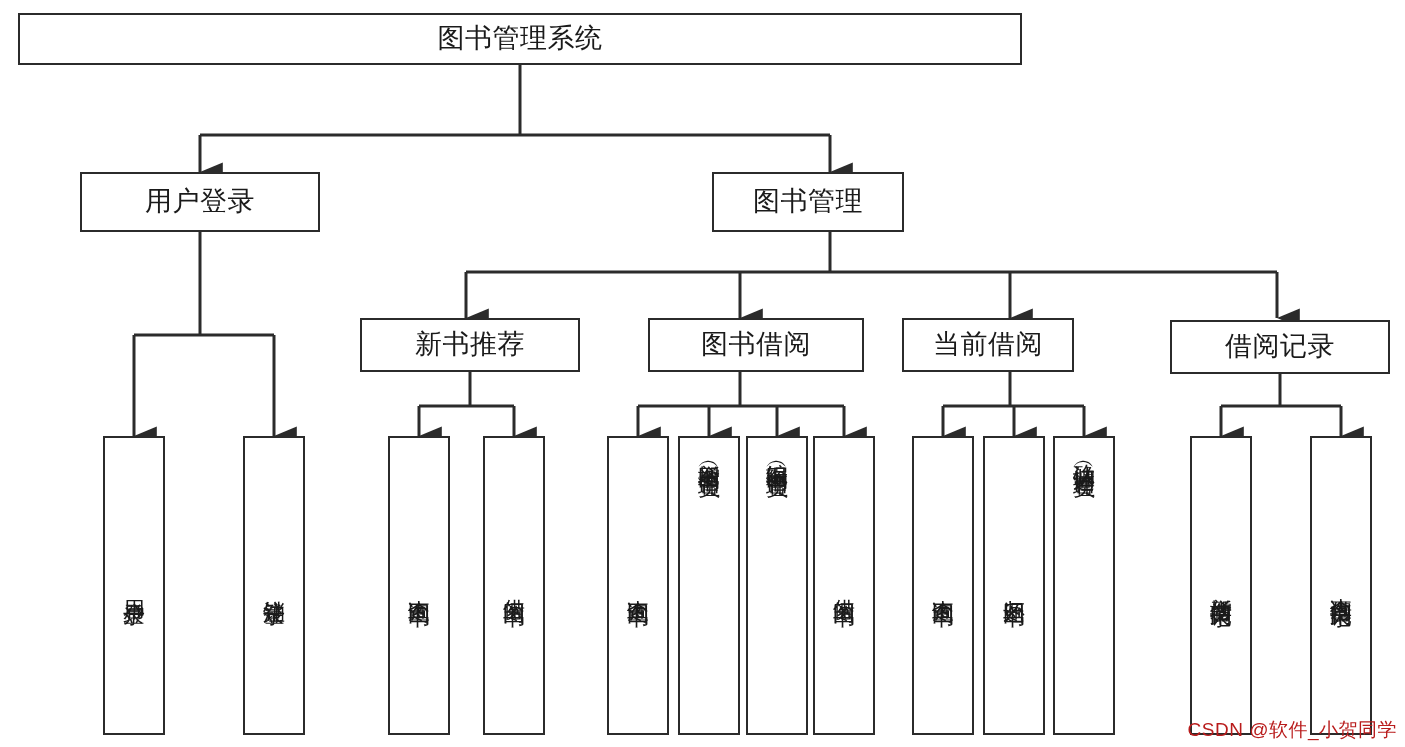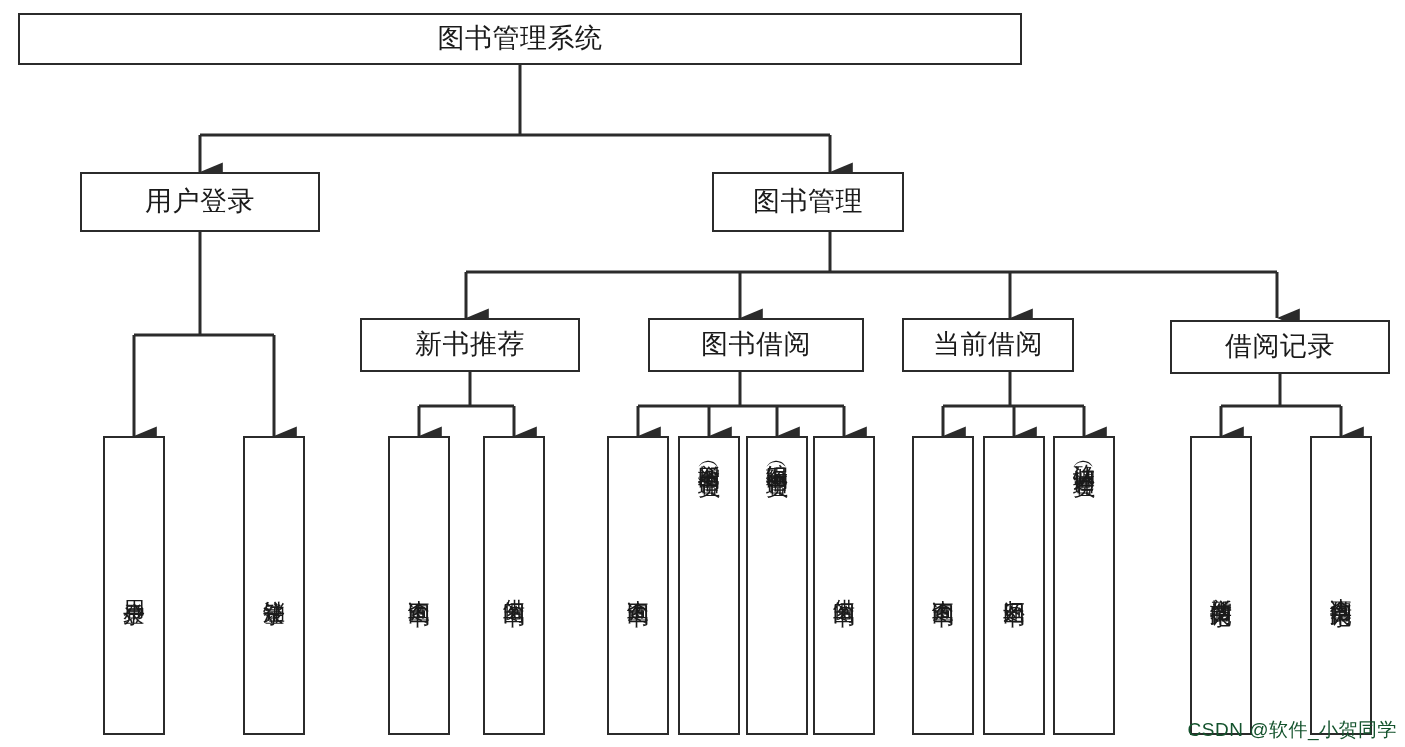--- a/index.html
+++ b/index.html
@@ -56,21 +56,21 @@
     top: 0;
     width: 1405px;
     height: 747px;
     pointer-events: none;
   }
   .watermark {
     position: absolute;
     right: 8px;
     bottom: 4px;
     font-size: 19px;
-    color: #14532d;
+    color: #b91c1c;
     letter-spacing: 0.5px;
     white-space: nowrap;
   }
 </style>
 </head>
 <body>
 
 <div id="canvas">
   <svg id="wires" viewBox="0 0 1405 747" xmlns="http://www.w3.org/2000/svg">
     <defs>

